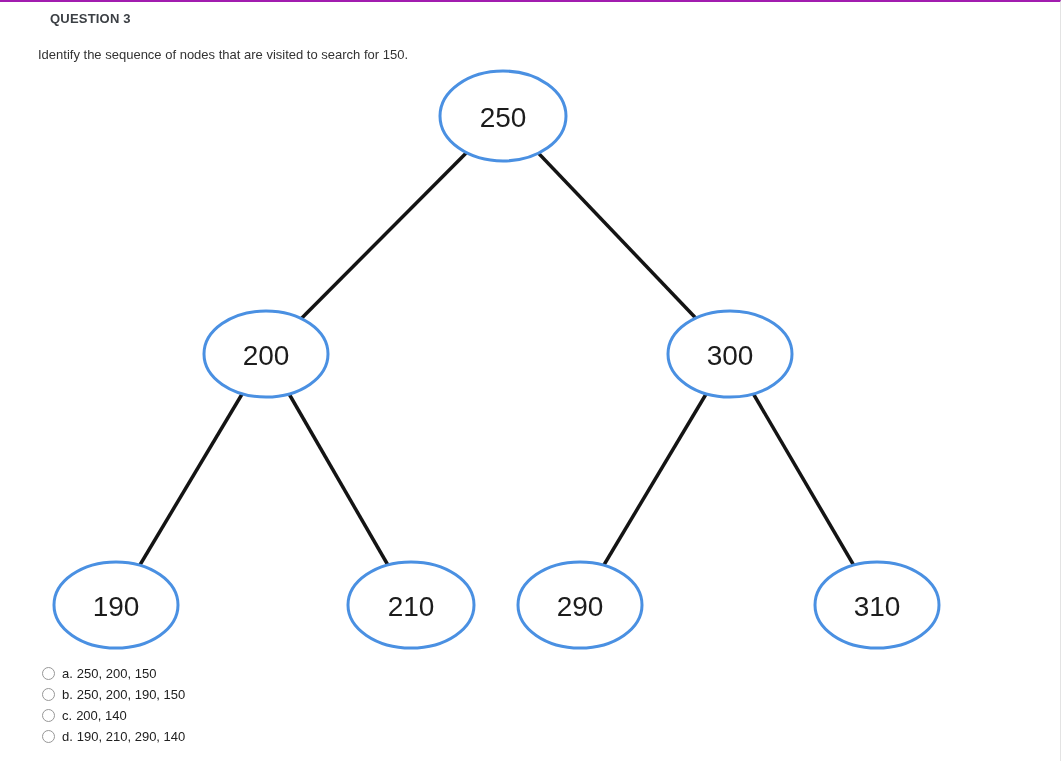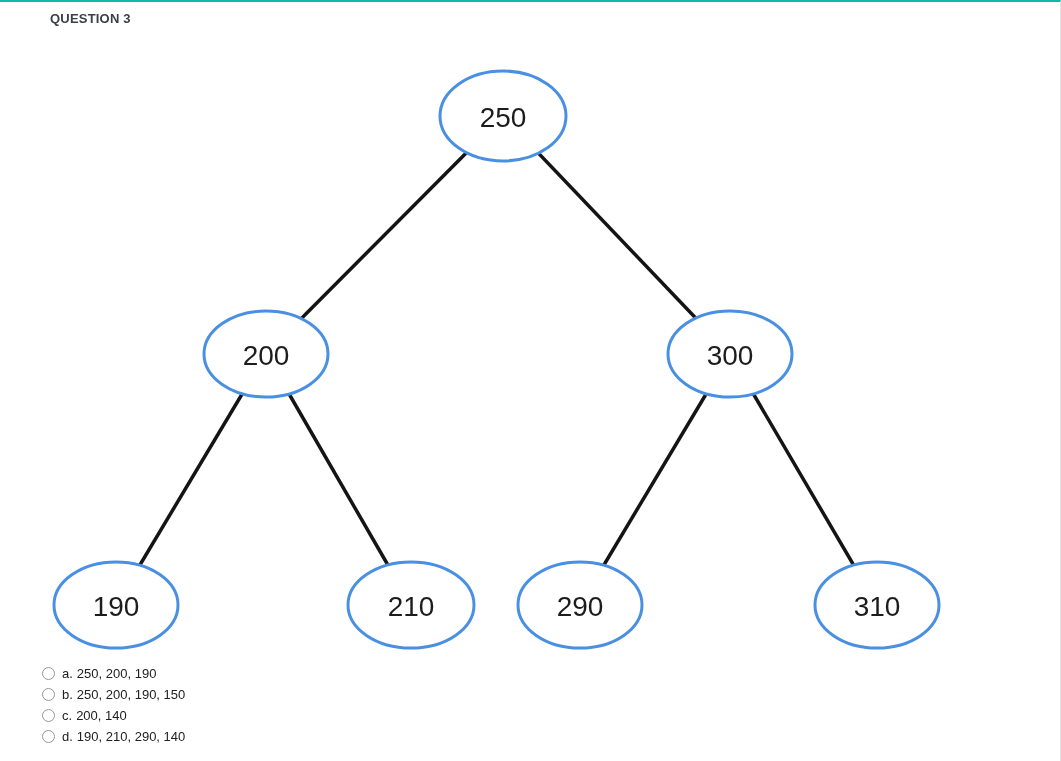--- a/index.html
+++ b/index.html
@@ -11,21 +11,21 @@
   .page {
     position: relative;
     width: 1061px;
     height: 761px;
     background: #ffffff;
     overflow: hidden;
   }
   .panel {
     position: absolute;
     left: 0; top: 0; right: 0; bottom: 0;
-    border-top: 2px solid #14b8a6;
+    border-top: 2px solid #a21caf;
     border-right: 1px solid #e3e3e3;
     background: #ffffff;
     box-sizing: border-box;
   }
   .question-header {
     position: absolute;
     left: 50px;
     top: 9px;
     margin: 0;
     font-size: 13px;
@@ -85,20 +85,21 @@
   }
 </style>
 </head>
 <body>
 
 <div class="page">
   <div class="panel">
 
     <h1 class="question-header">QUESTION 3</h1>
 
+    <div class="prompt">Identify the sequence of nodes that are visited to search for 150.</div>
 
     <svg class="tree" id="tree-svg" width="1061" height="700">
         <line x1="503" y1="114" x2="266" y2="352" stroke="#141414" stroke-width="3.5"></line>
         <line x1="503" y1="114" x2="730" y2="352" stroke="#141414" stroke-width="3.5"></line>
         <line x1="266" y1="352" x2="116" y2="603" stroke="#141414" stroke-width="3.5"></line>
         <line x1="266" y1="352" x2="411" y2="603" stroke="#141414" stroke-width="3.5"></line>
         <line x1="730" y1="352" x2="580" y2="603" stroke="#141414" stroke-width="3.5"></line>
         <line x1="730" y1="352" x2="877" y2="603" stroke="#141414" stroke-width="3.5"></line>
         <g>
           <ellipse cx="503" cy="114" rx="63" ry="45" fill="#ffffff" stroke="#4a90e2" stroke-width="3"></ellipse>
@@ -128,21 +129,21 @@
           <ellipse cx="877" cy="603" rx="62" ry="43" fill="#ffffff" stroke="#4a90e2" stroke-width="3"></ellipse>
           <text x="877" y="603" text-anchor="middle" dominant-baseline="central" dy="1" fill="#1c1c1c">310</text>
         </g>
       </svg>
 
     <div class="options">
 
       <div class="option">
         <span class="radio"></span>
         <span class="option-letter">a.</span>
-        <span class="option-text">250, 200, 190</span>
+        <span class="option-text">250, 200, 150</span>
       </div>
 
       <div class="option">
         <span class="radio"></span>
         <span class="option-letter">b.</span>
         <span class="option-text">250, 200, 190, 150</span>
       </div>
 
       <div class="option">
         <span class="radio"></span>

